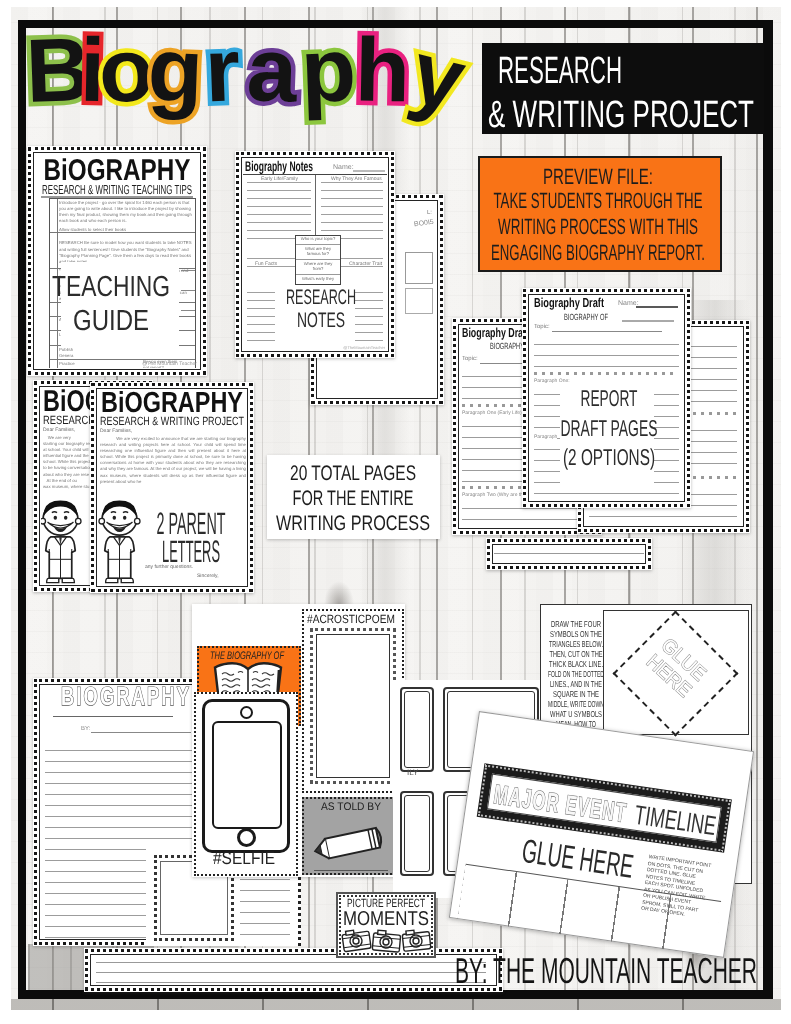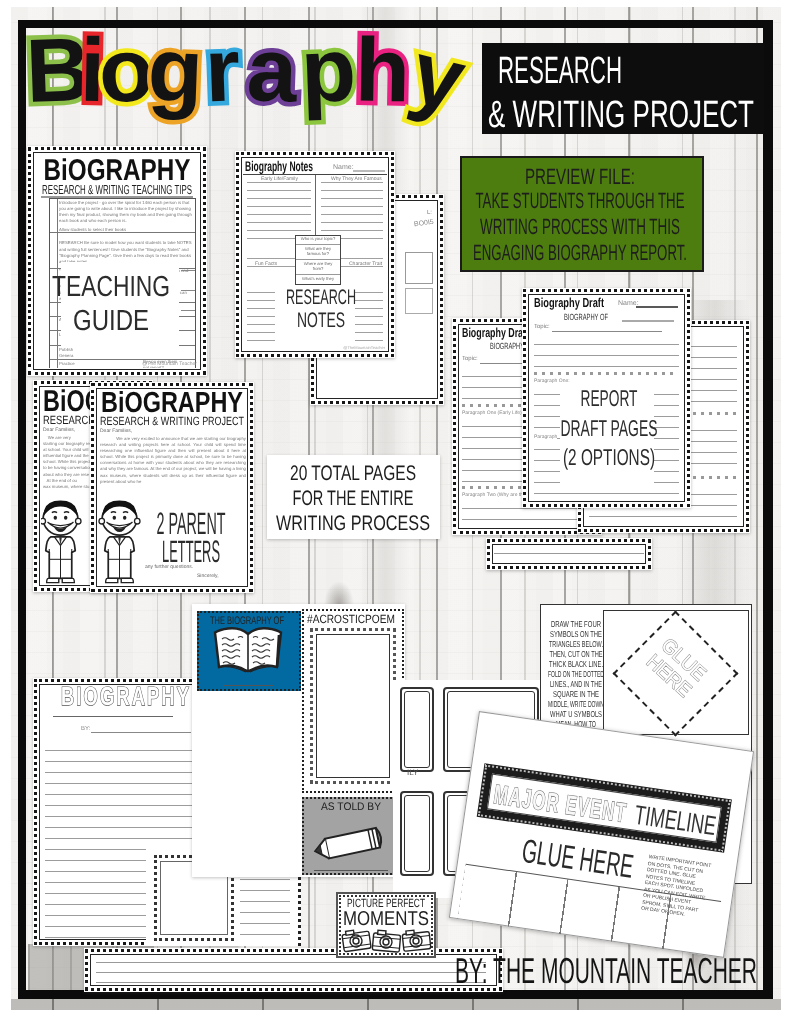--- a/index.html
+++ b/index.html
@@ -170,21 +170,21 @@
 
   <span class="abs" style="left:413px;top:26px;font-size:90px;font-weight:bold;color:#131313;-webkit-text-stroke:9px #f2e820;paint-order:stroke fill;transform:rotate(14deg);">y</span>
 
   <div class="abs" style="left:482px;top:43px;width:282px;height:91px;background:#0d0d0d;">
     <svg class="abs" style="left:0;top:0;" width="282" height="91">
       <text x="16" y="40" textLength="124" lengthAdjust="spacingAndGlyphs" font-size="38" fill="#fff">RESEARCH</text>
       <text x="6" y="84" textLength="266" lengthAdjust="spacingAndGlyphs" font-size="38" fill="#fff">&amp; WRITING PROJECT</text>
     </svg>
   </div>
 
-  <div class="abs" style="left:460px;top:156px;width:240px;height:112px;background:#4d7c0f;border:2px solid #1a1a1a;">
+  <div class="abs" style="left:478px;top:156px;width:240px;height:112px;background:#f97316;border:2px solid #1a1a1a;">
     <svg class="abs" style="left:0;top:0;" width="236" height="108">
       <text x="118" y="26" text-anchor="middle" textLength="110" lengthAdjust="spacingAndGlyphs" font-size="22" fill="#1d1d1d">PREVIEW FILE:</text>
       <text x="118" y="50" text-anchor="middle" textLength="209" lengthAdjust="spacingAndGlyphs" font-size="22" fill="#1d1d1d">TAKE STUDENTS THROUGH THE</text>
       <text x="118" y="76" text-anchor="middle" textLength="200" lengthAdjust="spacingAndGlyphs" font-size="22" fill="#1d1d1d">WRITING PROCESS WITH THIS</text>
       <text x="118" y="102" text-anchor="middle" textLength="214" lengthAdjust="spacingAndGlyphs" font-size="22" fill="#1d1d1d">ENGAGING BIOGRAPHY REPORT.</text>
     </svg>
   </div>
 
   <div class="dotb" style="left:452px;top:318px;width:150px;height:217px;">
     <div class="in">
@@ -347,21 +347,21 @@
   <div class="dotb" style="left:84px;top:948px;width:419px;height:44px;">
     <div class="in">
       <div class="abs" style="left:4px;top:6px;width:390px;border-top:1px solid #999;"></div>
       <div class="abs" style="left:4px;top:16px;width:390px;border-top:1px solid #999;"></div>
       <div class="abs" style="left:4px;top:26px;width:390px;border-top:1px solid #999;"></div>
     </div>
   </div>
 
   <div class="sheet" style="left:192px;top:604px;width:213px;height:273px;box-shadow:0 1px 3px rgba(60,60,60,.3);"></div>
 
-  <div class="abs" style="left:197px;top:611px;width:100px;height:76px;border:2.5px dotted #222;background:#0369a1;">
+  <div class="abs" style="left:197px;top:646px;width:100px;height:76px;border:2.5px dotted #222;background:#f97316;font-style:italic;">
     <svg class="abs" style="left:0;top:0;" width="95" height="14">
       <text x="48" y="11" text-anchor="middle" textLength="74" lengthAdjust="spacingAndGlyphs" font-size="11" fill="#222">THE BIOGRAPHY OF</text>
     </svg>
 
     <svg class="abs" style="left:13px;top:14px;" width="72" height="48" viewBox="0 0 72 48">
       <path d="M36 7 Q28 0 16 1.5 Q8 2.5 3 5.5 L7 40 Q20 36 33 43 Q36 45 39 43 Q52 36 65 40 L69 5.5 Q64 2.5 56 1.5 Q44 0 36 7 Z" fill="#fff" stroke="#222" stroke-width="2.4"></path>
       <path d="M36 7 L36 43" stroke="#222" stroke-width="1.6"></path>
       <path d="M7 40 Q20 38 34 45 M65 40 Q52 38 38 45" fill="none" stroke="#222" stroke-width="1.3"></path>
       <path d="M65 40 L67 8" fill="none" stroke="#222" stroke-width="2.6"></path>
       <g stroke="#333" stroke-width="1.1" fill="none">
@@ -382,20 +382,31 @@
 
   <div class="abs" style="left:302px;top:609px;width:98px;height:180px;border:2.5px dotted #222;background:#fff;">
     <svg class="abs" style="left:0;top:0;" width="93" height="15">
       <text x="47" y="12" text-anchor="middle" textLength="88" lengthAdjust="spacingAndGlyphs" font-size="12" fill="#222">#ACROSTICPOEM</text>
     </svg>
     <div class="abs" style="left:6px;top:17px;width:80px;height:150px;border:3px dotted #555;">
       <div style="position:absolute;inset:3px;border:1.5px solid #333;"></div>
     </div>
   </div>
 
+  <div class="abs" style="left:194px;top:692px;width:100px;height:180px;border:2.5px dotted #222;background:#fff;">
+
+    <div class="abs" style="left:6px;top:5px;width:82px;height:148px;border:3px solid #1a1a1a;border-radius:10px;background:#fff;">
+      <div class="abs" style="left:35px;top:4px;width:9px;height:9px;border:2.5px solid #1a1a1a;border-radius:50%;"></div>
+      <div class="abs" style="left:7px;top:19px;width:66px;height:104px;border:2.5px solid #1a1a1a;border-radius:6px;"></div>
+      <div class="abs" style="left:32px;top:126px;width:13px;height:13px;border:3px solid #1a1a1a;border-radius:50%;"></div>
+    </div>
+    <svg class="abs" style="left:0;top:153px;" width="95" height="22">
+      <text x="48" y="17" text-anchor="middle" textLength="62" lengthAdjust="spacingAndGlyphs" font-size="18" fill="#222">#SELFIE</text>
+    </svg>
+  </div>
 
   <div class="abs" style="left:302px;top:797px;width:98px;height:74px;border:2.5px dotted #222;background:#a3a3a3;">
     <svg class="abs" style="left:0;top:0;" width="93" height="14">
       <text x="47" y="11" text-anchor="middle" textLength="60" lengthAdjust="spacingAndGlyphs" font-size="11" fill="#222">AS TOLD BY</text>
     </svg>
 
     <svg class="abs" style="left:8px;top:12px;" width="82" height="54" viewBox="0 0 82 54">
       <g transform="rotate(-12 41 30)">
         <path d="M14 22 L66 22 L66 42 L14 42 Z" fill="#fff" stroke="#222" stroke-width="2"></path>
         <path d="M14 22 L2 32 L14 42" fill="#fff" stroke="#222" stroke-width="2"></path>

